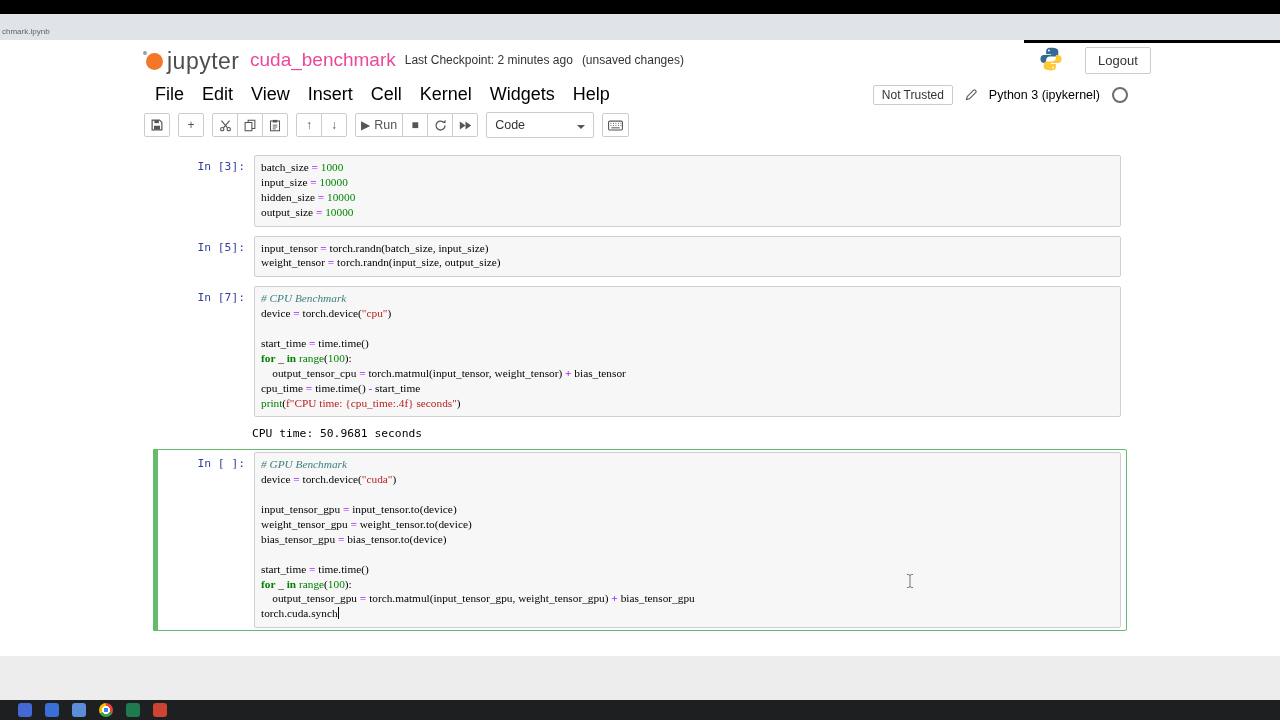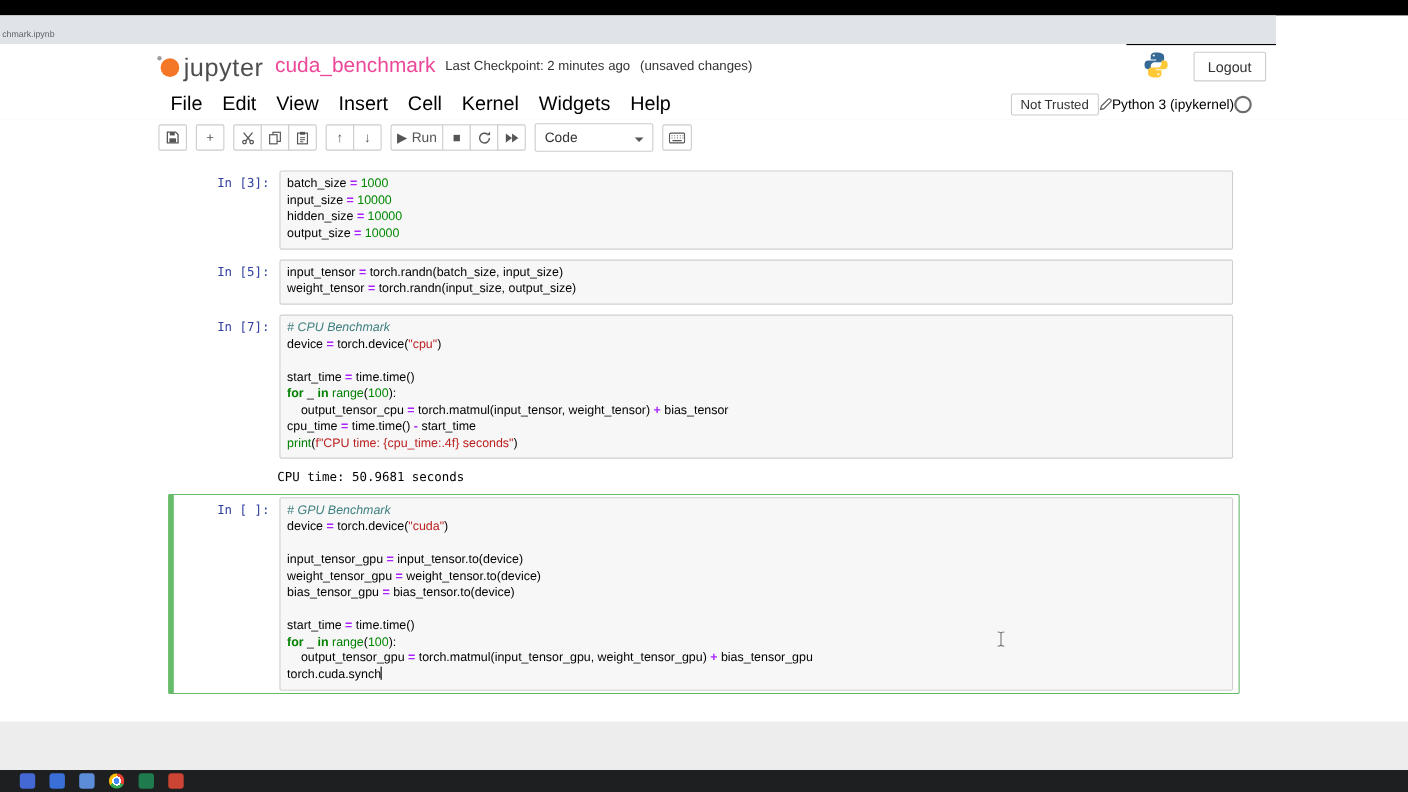--- a/index.html
+++ b/index.html
@@ -1,36 +1,36 @@
 <!DOCTYPE html>
 <html><head>
 <meta charset="utf-8">
 <style>
   html,body{margin:0;padding:0;overflow:hidden}
   body{width:1280px;height:720px;position:relative;background:#fff;font-family:"Liberation Sans",sans-serif;}
 
   .top-bar{position:absolute;left:0;top:0;width:1280px;height:14px;background:#000;}
-  .tab-strip{position:absolute;left:0;top:14px;width:1160px;height:26px;background:#e0e3e7;border-bottom:1px solid #000000;text-align:right;}
+  .tab-strip{position:absolute;left:0;top:14px;width:1280px;height:26px;background:#e0e3e7;border-bottom:3px solid #000000;text-align:right;}
   .tab-label{position:absolute;left:2px;top:13px;font-size:8px;color:#5f6368;}
 
   .header{position:absolute;left:0;top:40px;width:1024px;height:40px;background:#fff;border-bottom:1px solid #ededed;}
   .logo{position:absolute;left:146px;top:8px;display:flex;align-items:center;gap:4px;cursor:pointer;}
   .logo-orb{width:17px;height:17px;border-radius:50%;background:#f37726;position:relative;}
   .logo-orb::before{content:'';position:absolute;left:-3px;top:-2px;width:4px;height:4px;border-radius:50%;background:#9e9e9e;}
   .logo-text{font-size:23px;color:#4e4e4e;letter-spacing:0.5px;}
   .title-row{position:absolute;left:250px;top:0;height:40px;display:flex;align-items:center;gap:9px;}
   .nb-title{font-size:19px;color:#ec4899;cursor:pointer;}
   .checkpoint,.unsaved{font-size:12px;color:#333;}
   .python-icon{position:absolute;left:1038px;top:6px;width:26px;height:26px;}
   .logout-btn{position:absolute;left:1085px;top:7px;height:27px;padding:0 12px;font-size:13px;color:#333;background:#fff;border:1px solid #ccc;border-radius:2px;font-family:"Liberation Sans",sans-serif;cursor:pointer;}
 
   .menubar{position:absolute;left:0;top:80px;width:1280px;height:29px;background:#fff;border-bottom:1px solid #e7e7e7;}
   .menu-items{position:absolute;left:146px;top:0;height:100%;display:flex;align-items:center;}
   .menu-item{padding:0 9px;font-size:18px;color:#000;cursor:pointer;}
-  .menubar-right{position:absolute;right:142px;top:0;height:100%;display:flex;align-items:center;}
+  .menubar-right{position:absolute;right:152px;top:0;height:100%;display:flex;align-items:center;gap:12px;}
   .trusted-btn{font-size:12px;color:#333;border:1px solid #ccc;border-radius:2px;padding:2px 8px;background:#fff;font-family:"Liberation Sans",sans-serif;cursor:pointer;}
   .pencil-btn{display:flex;align-items:center;cursor:pointer;}
   .kernel-name{font-size:12.5px;color:#000;}
   .kernel-circle{width:12px;height:12px;border:2px solid #6d6d6d;border-radius:50%;}
 
   .toolbar{position:absolute;left:0;top:109px;width:1280px;height:31px;background:#fff;border-bottom:1px solid #e0e0e0;box-shadow:0 1px 3px rgba(0,0,0,0.05);}
   .toolbar-groups{position:absolute;left:144px;top:3px;display:flex;gap:8px;align-items:center;}
   .btn-group{display:flex;}
   .tb-btn{height:24px;min-width:26px;background:#fff;border:1px solid #ccc;display:flex;align-items:center;justify-content:center;padding:0 5px;margin-right:-1px;color:#555;cursor:pointer;}
   .btn-group .tb-btn:first-child{border-radius:2px 0 0 2px;}
@@ -41,21 +41,21 @@
   .tb-select{height:24px;width:90px;border:1px solid #ccc;border-radius:2px;background:#fff;display:flex;align-items:center;justify-content:space-between;padding:0 8px;font-size:12.5px;color:#333;cursor:pointer;}
   .caret{width:0;height:0;border:4px solid transparent;border-top-color:#555;margin-top:7px;}
 
   .notebook{position:absolute;left:0;top:140px;width:1280px;height:516px;background:#fff;}
   .nb-container{width:974px;margin:12px auto;}
   .cell{position:relative;padding:2px 5px;border:1px solid transparent;border-radius:2px;margin-bottom:3px;}
   .cell.selected{border-color:#66BB6A;}
   .cell.selected::before{content:'';position:absolute;top:-1px;left:-1px;bottom:-1px;width:5px;background:#66BB6A;border-radius:1px 0 0 1px;}
   .cell-row{display:flex;}
   .prompt{flex:0 0 86px;text-align:right;padding:5px 9px 0 0;font-family:"DejaVu Sans Mono",monospace;font-size:11.3px;color:#303F9F;}
-  .input-area{flex:1;background:#f7f7f7;border:1px solid #cfcfcf;border-radius:2px;padding:4px 4px 6px 6px;font-family:Liberation Sans, sans-serif;font-size:11.3px;cursor:text;}
+  .input-area{flex:1;background:#f7f7f7;border:1px solid #cfcfcf;border-radius:2px;padding:4px 4px 6px 6px;font-family:Liberation Serif, serif;font-size:11.3px;cursor:text;}
   .code-line{white-space:pre;height:14.9px;line-height:14.9px;min-height:14.9px;color:#000;}
   .tk-v{color:#000;}
   .tk-o{color:#AA22FF;font-weight:bold;}
   .tk-n{color:#008800;}
   .tk-s{color:#BA2121;}
   .tk-k{color:#008000;font-weight:bold;}
   .tk-b{color:#008000;}
   .tk-c{color:#408080;font-style:italic;}
   .tk-hl{color:#000;background:#d8d8d8;}
   .caret-bar{display:inline-block;width:1px;height:12px;background:#000;vertical-align:-2px;}

